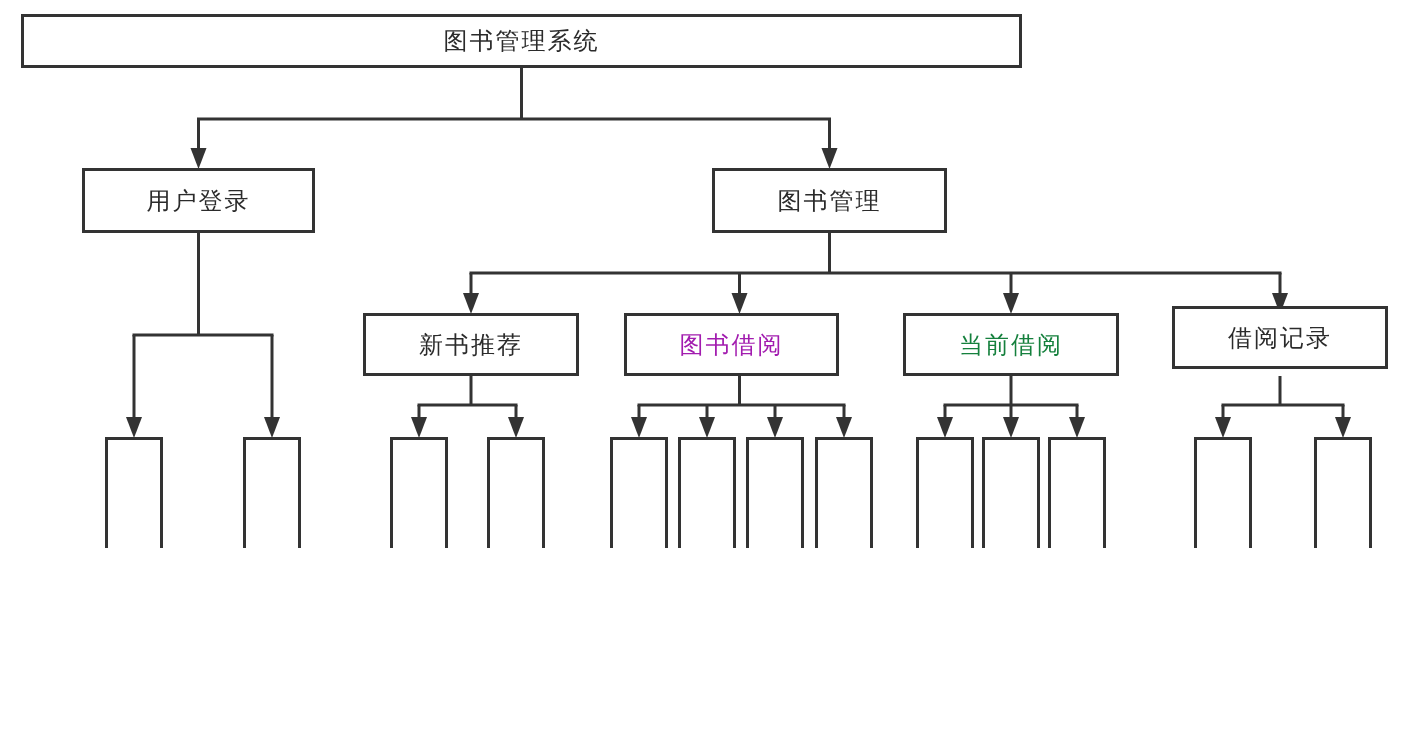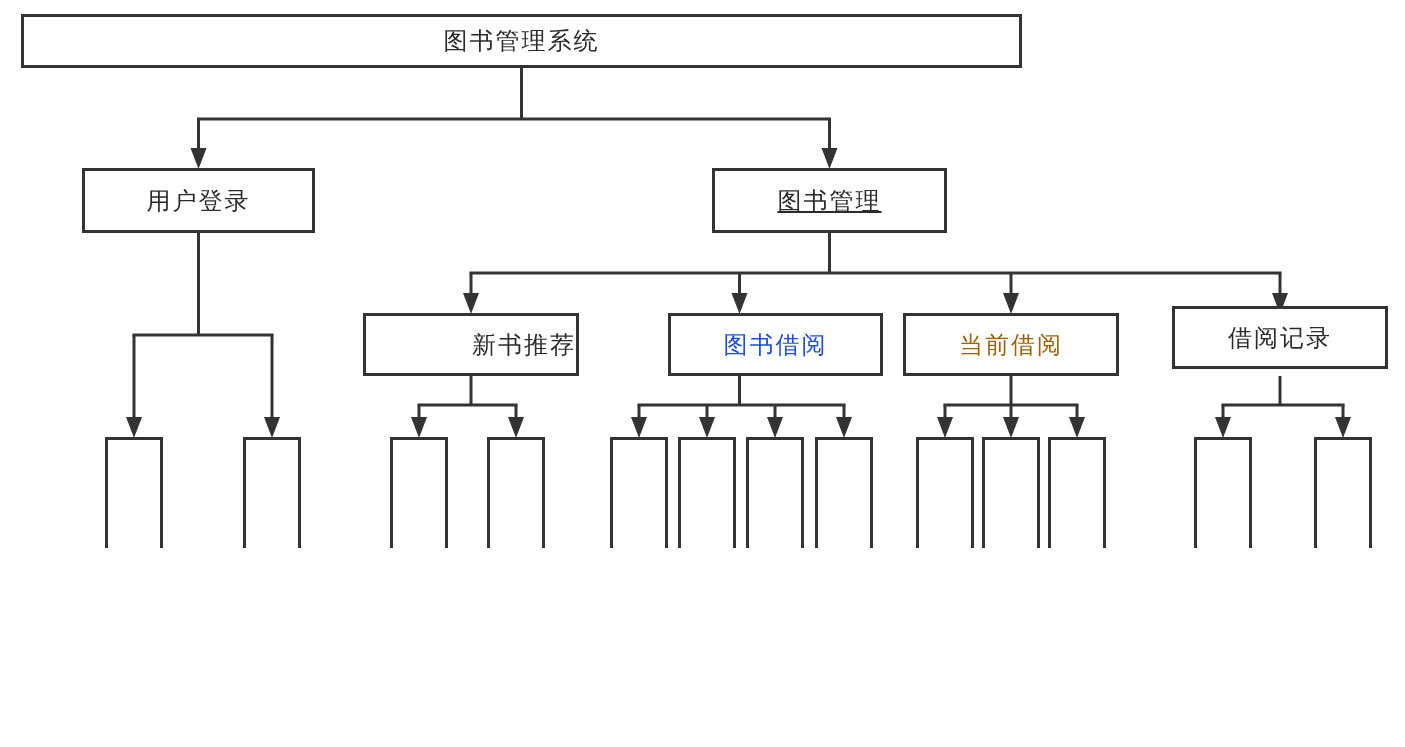--- a/index.html
+++ b/index.html
@@ -99,30 +99,30 @@
       <line x1="1343" y1="405" x2="1343" y2="419" stroke="#333333" stroke-width="3"></line>
       <polygon points="1335,417 1351,417 1343,438" fill="#333333"></polygon>
     </svg>
   <div id="nodes">
       <div class="node horizontal" style="left: 21px; top: 14px; width: 1001px; height: 54px; border-color: rgb(51, 51, 51); background: rgb(255, 255, 255); color: rgb(43, 43, 43);">
         <span class="node-label">图书管理系统</span>
       </div>
       <div class="node horizontal" style="left: 82px; top: 168px; width: 233px; height: 65px; border-color: rgb(51, 51, 51); background: rgb(255, 255, 255); color: rgb(43, 43, 43);">
         <span class="node-label">用户登录</span>
       </div>
-      <div class="node horizontal" style="left: 712px; top: 168px; width: 235px; height: 65px; border-color: rgb(51, 51, 51); background: rgb(255, 255, 255); color: rgb(43, 43, 43); text-decoration: underline;">
+      <div class="node horizontal" style="left: 712px; top: 168px; width: 235px; height: 65px; border-color: rgb(51, 51, 51); background: rgb(255, 255, 255); color: rgb(43, 43, 43);">
         <span class="node-label">图书管理</span>
       </div>
-      <div class="node horizontal" style="left: 363px; top: 313px; width: 216px; height: 63px; border-color: rgb(51, 51, 51); background: rgb(255, 255, 255); color: rgb(43, 43, 43); justify-content: flex-end;">
+      <div class="node horizontal" style="left: 363px; top: 313px; width: 216px; height: 63px; border-color: rgb(51, 51, 51); background: rgb(255, 255, 255); color: rgb(43, 43, 43);">
         <span class="node-label">新书推荐</span>
       </div>
-      <div class="node horizontal" style="left: 668px; top: 313px; width: 215px; height: 63px; border-color: rgb(51, 51, 51); background: rgb(255, 255, 255); color: #1d4ed8;">
+      <div class="node horizontal" style="left: 624px; top: 313px; width: 215px; height: 63px; border-color: rgb(51, 51, 51); background: rgb(255, 255, 255); color: #a21caf;">
         <span class="node-label">图书借阅</span>
       </div>
-      <div class="node horizontal" style="left: 903px; top: 313px; width: 216px; height: 63px; border-color: rgb(51, 51, 51); background: rgb(255, 255, 255); color: #a16207;">
+      <div class="node horizontal" style="left: 903px; top: 313px; width: 216px; height: 63px; border-color: rgb(51, 51, 51); background: rgb(255, 255, 255); color: #15803d;">
         <span class="node-label">当前借阅</span>
       </div>
       <div class="node horizontal" style="left: 1172px; top: 306px; width: 216px; height: 63px; border-color: rgb(51, 51, 51); background: rgb(255, 255, 255); color: rgb(43, 43, 43);">
         <span class="node-label">借阅记录</span>
       </div>
       <div class="node vertical" style="left: 105px; top: 437px; width: 58px; height: 298px; border-color: rgb(51, 51, 51); background: rgb(255, 255, 255); color: rgb(43, 43, 43);">
         <span class="node-label">用户登录</span>
       </div>
       <div class="node vertical" style="left: 243px; top: 437px; width: 58px; height: 298px; border-color: rgb(51, 51, 51); background: rgb(255, 255, 255); color: rgb(43, 43, 43);">
         <span class="node-label">注销登录</span>

